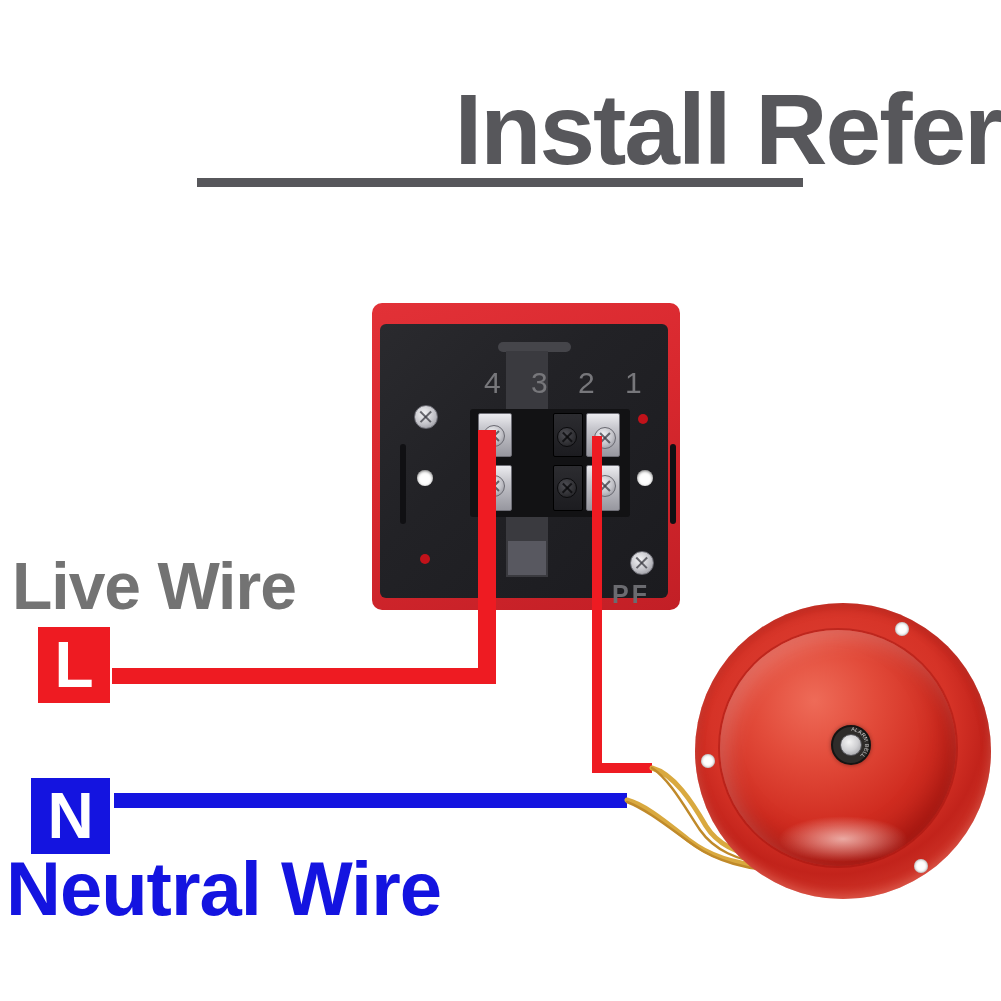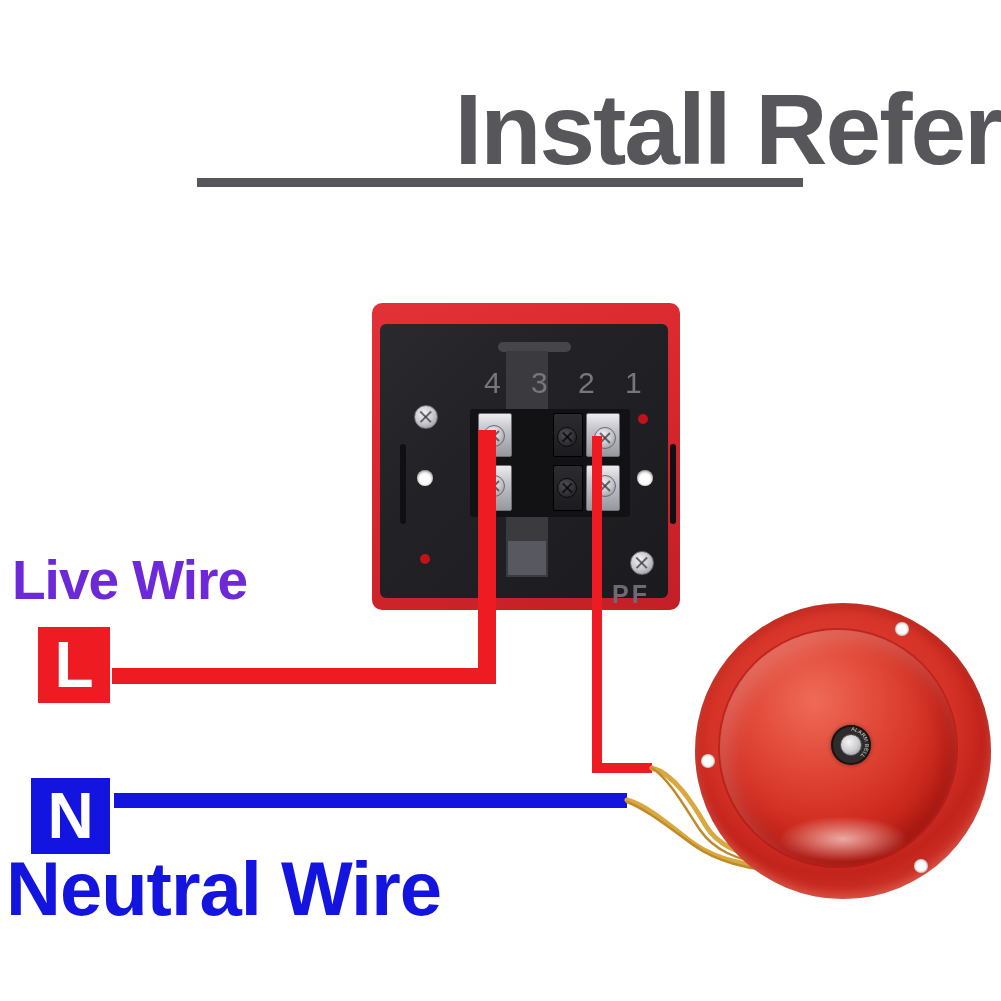--- a/index.html
+++ b/index.html
@@ -112,21 +112,21 @@
   }
 
   
   .wire { position: absolute; }
   .wire.red { background: #ee1b22; }
   .wire.blue { background: #1414e0; }
 
   
   .live-wire-label {
     position: absolute; left: 12px; top: 548px;
-    font-size: 55px; font-weight: bold; color: #6d28d9;
+    font-size: 66px; font-weight: bold; color: #737373;
     letter-spacing: -1px;
   }
   .terminal-box {
     position: absolute;
     display: flex; align-items: center; justify-content: center;
     font-weight: bold; color: #ffffff; font-size: 64px;
     line-height: 1;
   }
   .l-box { left: 38px; top: 627px; width: 72px; height: 76px; background: #ee1b22; }
   .n-box { left: 31px; top: 778px; width: 79px; height: 76px; background: #1414e0; }

